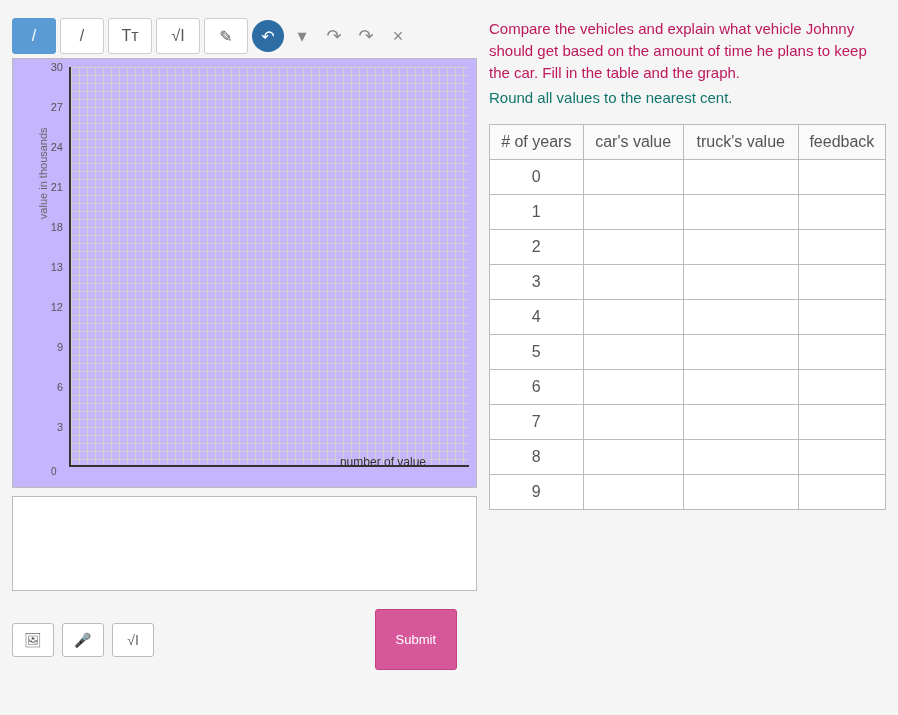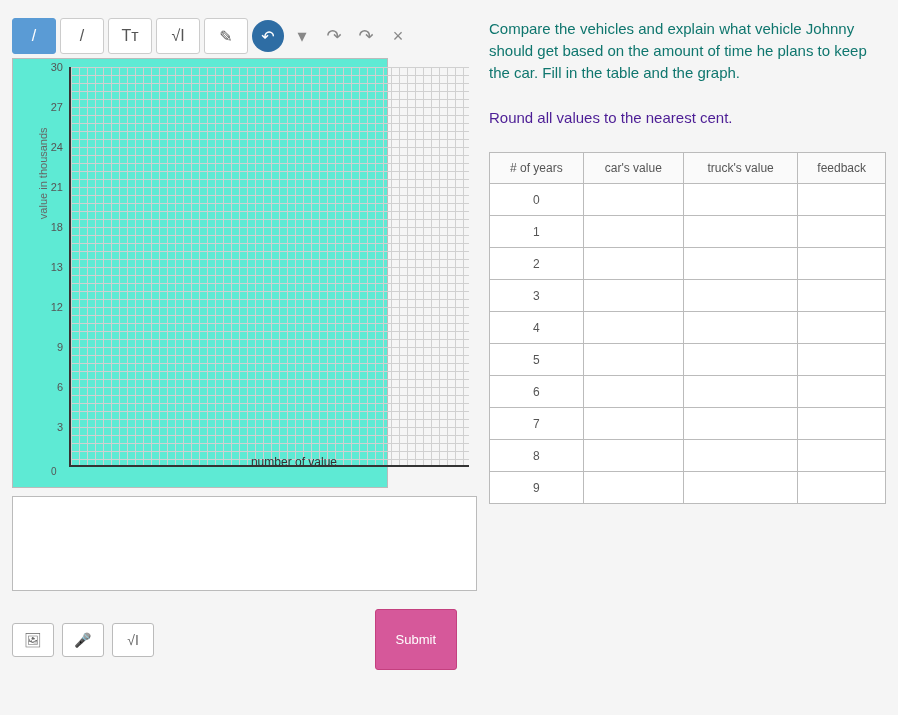--- a/index.html
+++ b/index.html
@@ -59,24 +59,24 @@
       justify-content: center;
       cursor: pointer;
       color: #888;
       font-size: 18px;
       background: none;
       border: none;
     }
     
     .graph-area {
       position: relative;
-      width: 376px;
+      width: 465px;
       height: 430px;
       border: 1px solid #bbb;
-      background: #5eead4;
+      background: #c4b5fd;
     }
     .graph-inner {
       position: absolute;
       left: 56px;
       top: 8px;
       width: 400px;
       height: 400px;
       background-image:
         repeating-linear-gradient(to right, #d0d0d0 0, #d0d0d0 1px, transparent 1px, transparent 8px),
         repeating-linear-gradient(to bottom, #d0d0d0 0, #d0d0d0 1px, transparent 1px, transparent 8px),
@@ -158,34 +158,34 @@
       color: #fff;
       padding: 22px 20px;
       border-radius: 3px;
       cursor: pointer;
       font-size: 13px;
       margin-right: 20px;
     }
     
     .prompt {
       font-size: 15px;
-      color: #0f766e;
+      color: #be185d;
       line-height: 1.45;
-      margin-bottom: 26px;
+      margin-bottom: 6px;
     }
     .round-note {
       font-size: 15px;
-      color: #4c1d95;
-      margin-bottom: 26px;
+      color: #0f766e;
+      margin-bottom: 18px;
     }
     
     table.data {
       border-collapse: collapse;
       width: 100%;
-      font-size: 12px;
+      font-size: 16px;
     }
     table.data th, table.data td {
       border: 1px solid #bbb;
       padding: 8px 4px;
       text-align: center;
       background: #fff;
     }
     table.data th {
       font-weight: normal;
       color: #555;

